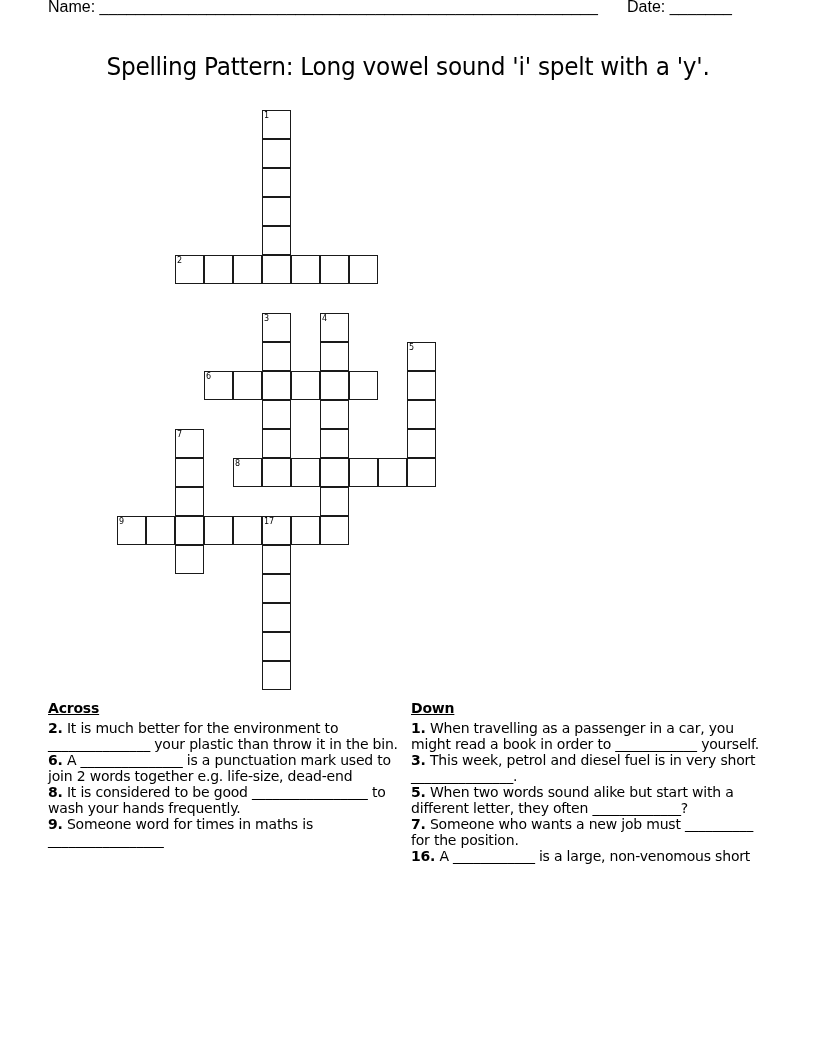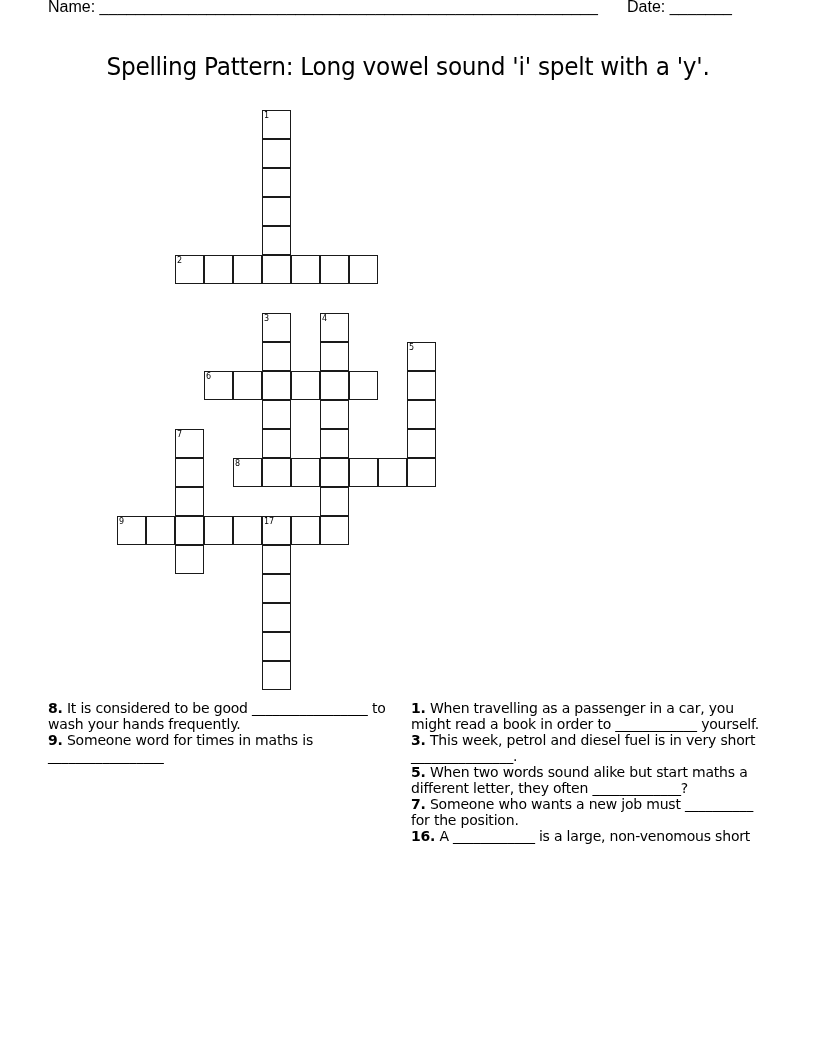--- a/index.html
+++ b/index.html
@@ -165,27 +165,31 @@
     </div>
     <div class="cell" style="left: 291px; top: 516px;"></div>
     <div class="cell" style="left: 262px; top: 545px;"></div>
     <div class="cell" style="left: 262px; top: 574px;"></div>
     <div class="cell" style="left: 262px; top: 603px;"></div>
     <div class="cell" style="left: 262px; top: 632px;"></div>
     <div class="cell" style="left: 262px; top: 661px;"></div>
   </div>
 
 <div class="clues across">
+  <div class="clue-heading">Across</div>
   <div id="across-list">
+      <div class="clue"><span class="clue-num">2.</span><span> It is much better for the environment to _______________ your plastic than throw it in the bin.</span></div>
+      <div class="clue"><span class="clue-num">6.</span><span> A _______________ is a punctuation mark used to join 2 words together e.g. life-size, dead-end</span></div>
       <div class="clue"><span class="clue-num">8.</span><span> It is considered to be good _________________ to wash your hands frequently.</span></div>
       <div class="clue"><span class="clue-num">9.</span><span> Someone word for times in maths is _________________</span></div>
     </div>
 </div>
 
 <div class="clues down">
+  <div class="clue-heading">Down</div>
   <div id="down-list">
       <div class="clue"><span class="clue-num">1.</span><span> When travelling as a passenger in a car, you might read a book in order to ____________ yourself.</span></div>
       <div class="clue"><span class="clue-num">3.</span><span> This week, petrol and diesel fuel is in very short _______________.</span></div>
-      <div class="clue"><span class="clue-num">5.</span><span> When two words sound alike but start maths a different letter, they often _____________?</span></div>
+      <div class="clue"><span class="clue-num">5.</span><span> When two words sound alike but start with a different letter, they often _____________?</span></div>
       <div class="clue"><span class="clue-num">7.</span><span> Someone who wants a new job must __________ for the position.</span></div>
       <div class="clue"><span class="clue-num">16.</span><span> A ____________ is a large, non-venomous short</span></div>
     </div>
 </div>
 
 </body></html>

